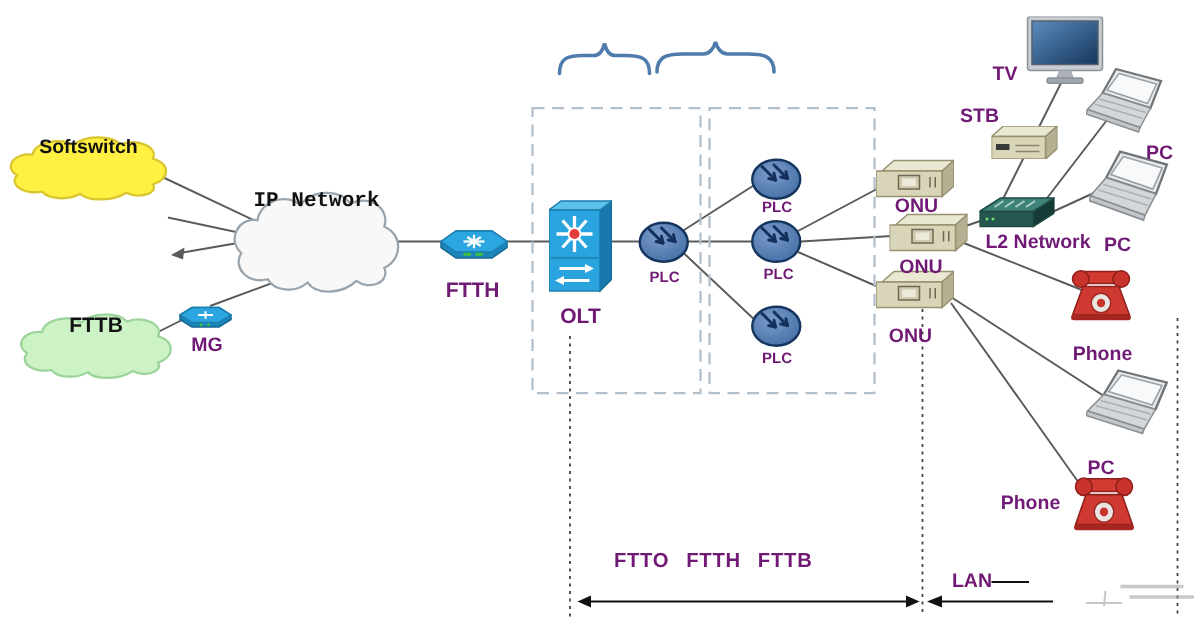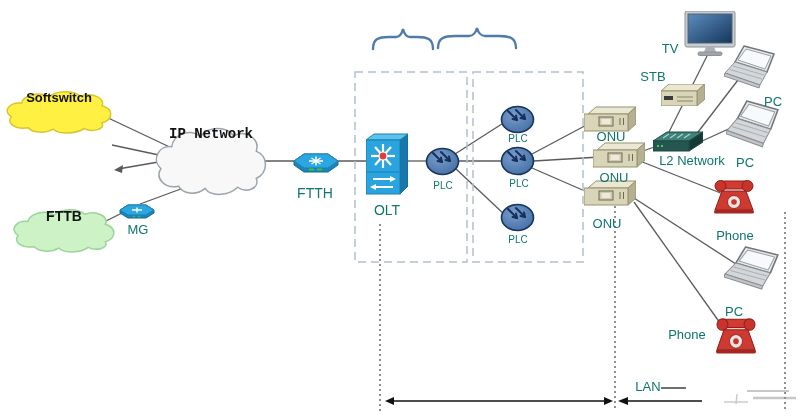--- a/index.html
+++ b/index.html
@@ -6,21 +6,21 @@
   .canvas{
     position:relative;width:800px;height:420px;background:#ffffff;overflow:hidden;
     font-family:"Liberation Sans",sans-serif;
   }
   .wires{position:absolute;left:0;top:0;z-index:1;}
   .cloud{position:absolute;z-index:2;display:flex;justify-content:center;}
   .cloud svg{position:absolute;left:0;top:0;width:100%;height:100%;}
   .cloud .clabel{position:relative;z-index:1;font-weight:bold;font-size:13px;color:#111;white-space:nowrap;}
   .dev{position:absolute;z-index:3;line-height:0;}
   .lbl{
-    position:absolute;z-index:5;font-weight:normal;font-size:13px;color:#0f766e;
+    position:absolute;z-index:5;font-weight:bold;font-size:13px;color:#701a75;
     text-align:center;line-height:1.05;white-space:nowrap;
   }
   .lbl.small{font-size:10px;}
   .lbl.ftt{font-size:13.5px;word-spacing:7px;letter-spacing:.5px;}
 </style>
 </head>
 <body>
 
 <div class="canvas">
 
@@ -371,15 +371,16 @@
   <div class="lbl" style="left:593px;top:171px;width:42px;">ONU</div>
   <div class="lbl" style="left:586px;top:217px;width:42px;">ONU</div>
   <div class="lbl" style="left:634px;top:70px;width:38px;">STB</div>
   <div class="lbl" style="left:655px;top:42px;width:30px;">TV</div>
   <div class="lbl" style="left:652px;top:154px;width:80px;">L2 Network</div>
   <div class="lbl" style="left:758px;top:95px;width:30px;">PC</div>
   <div class="lbl" style="left:730px;top:156px;width:30px;">PC</div>
   <div class="lbl" style="left:710px;top:229px;width:50px;">Phone</div>
   <div class="lbl" style="left:716px;top:305px;width:36px;">PC</div>
   <div class="lbl" style="left:662px;top:328px;width:50px;">Phone</div>
+  <div class="lbl ftt" style="left:398px;top:367px;width:155px;">FTTO FTTH FTTB</div>
   <div class="lbl" style="left:632px;top:380px;width:32px;">LAN</div>
 
 </div>
 
 </body></html>

